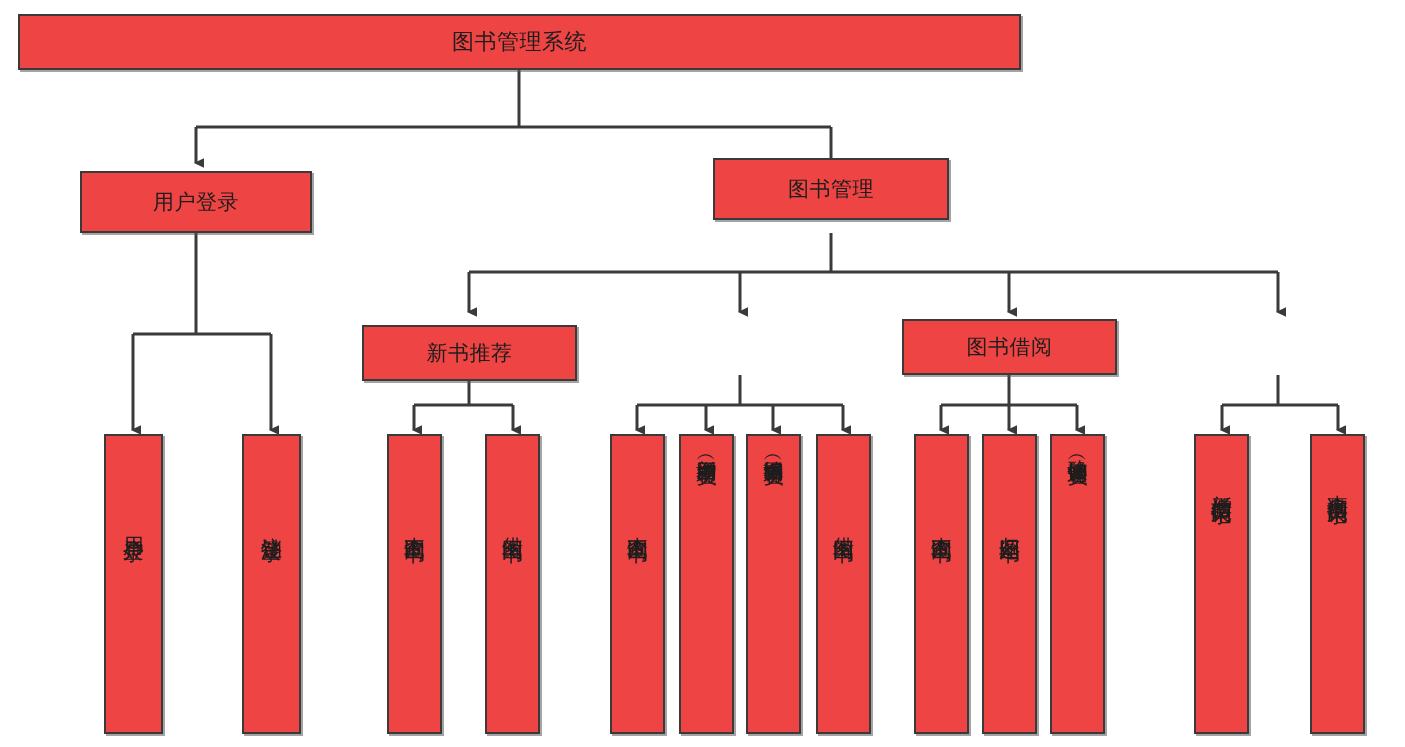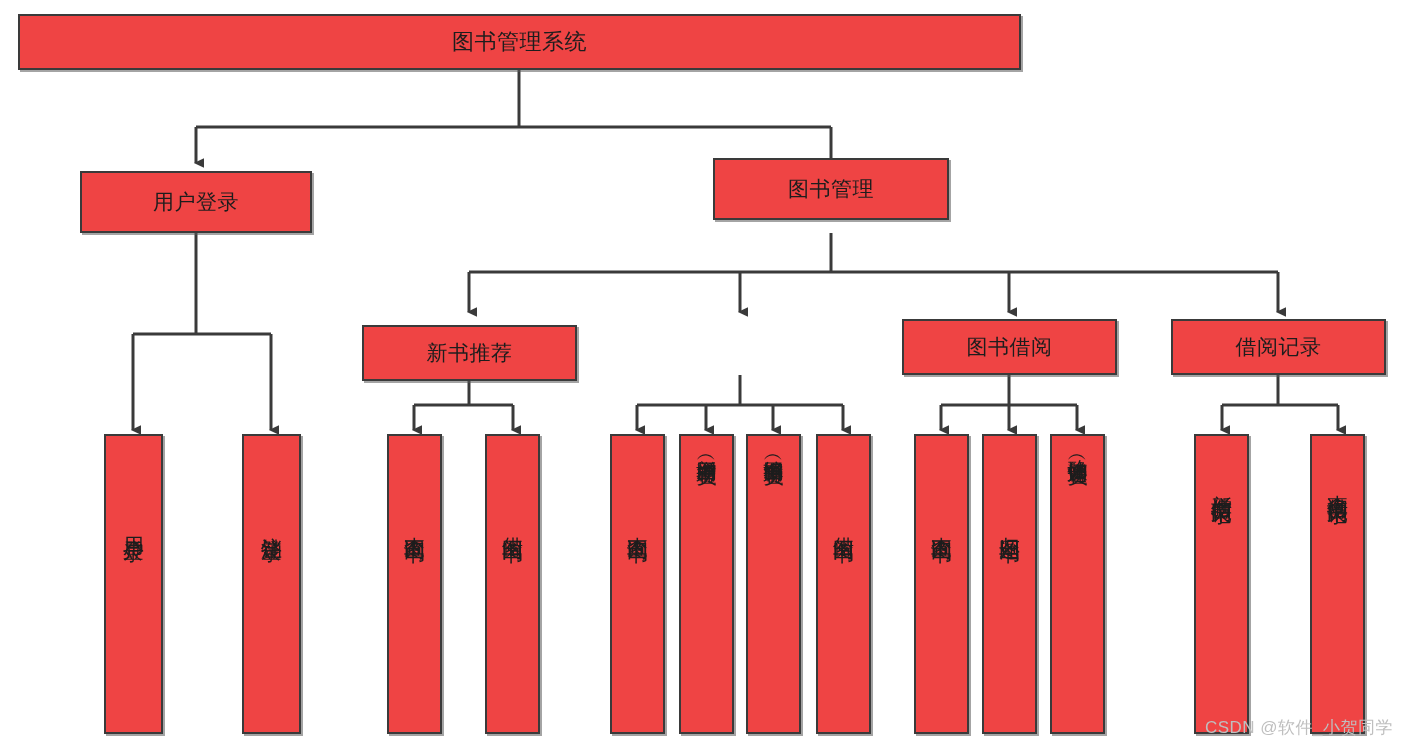--- a/index.html
+++ b/index.html
@@ -142,23 +142,20 @@
   <div class="node horizontal" style="left:713px; top:158px; width:236px; height:62px;">
     <span class="label">图书管理</span>
   </div>
 
   <div class="node horizontal" style="left:362px; top:325px; width:215px; height:56px;">
     <span class="label">新书推荐</span>
   </div>
   <div class="node horizontal" style="left:902px; top:319px; width:215px; height:56px;">
     <span class="label">图书借阅</span>
   </div>
-  <div class="node horizontal" style="left:1171px; top:319px; width:215px; height:56px;">
-    <span class="label">借阅记录</span>
-  </div>
 
   <div class="node vertical" style="left:104px; top:434px; width:59px; height:300px; padding-top:84px;">
     <span class="label">用户登录</span>
   </div>
   <div class="node vertical" style="left:242px; top:434px; width:59px; height:300px; padding-top:84px;">
     <span class="label">注销登录</span>
   </div>
 
   <div class="node vertical" style="left:387px; top:434px; width:55px; height:300px; padding-top:84px;">
     <span class="label">查询图书</span>
@@ -190,15 +187,14 @@
     <span class="label">确认归还（管理员）</span>
   </div>
 
   <div class="node vertical" style="left:1194px; top:434px; width:55px; height:300px; padding-top:42px;">
     <span class="label">新增借阅记录</span>
   </div>
   <div class="node vertical" style="left:1310px; top:434px; width:55px; height:300px; padding-top:42px;">
     <span class="label">查询借阅记录</span>
   </div>
 
-  <div id="watermark">CSDN @软件_小贺同学</div>
 
 </div>
 
 </body></html>

